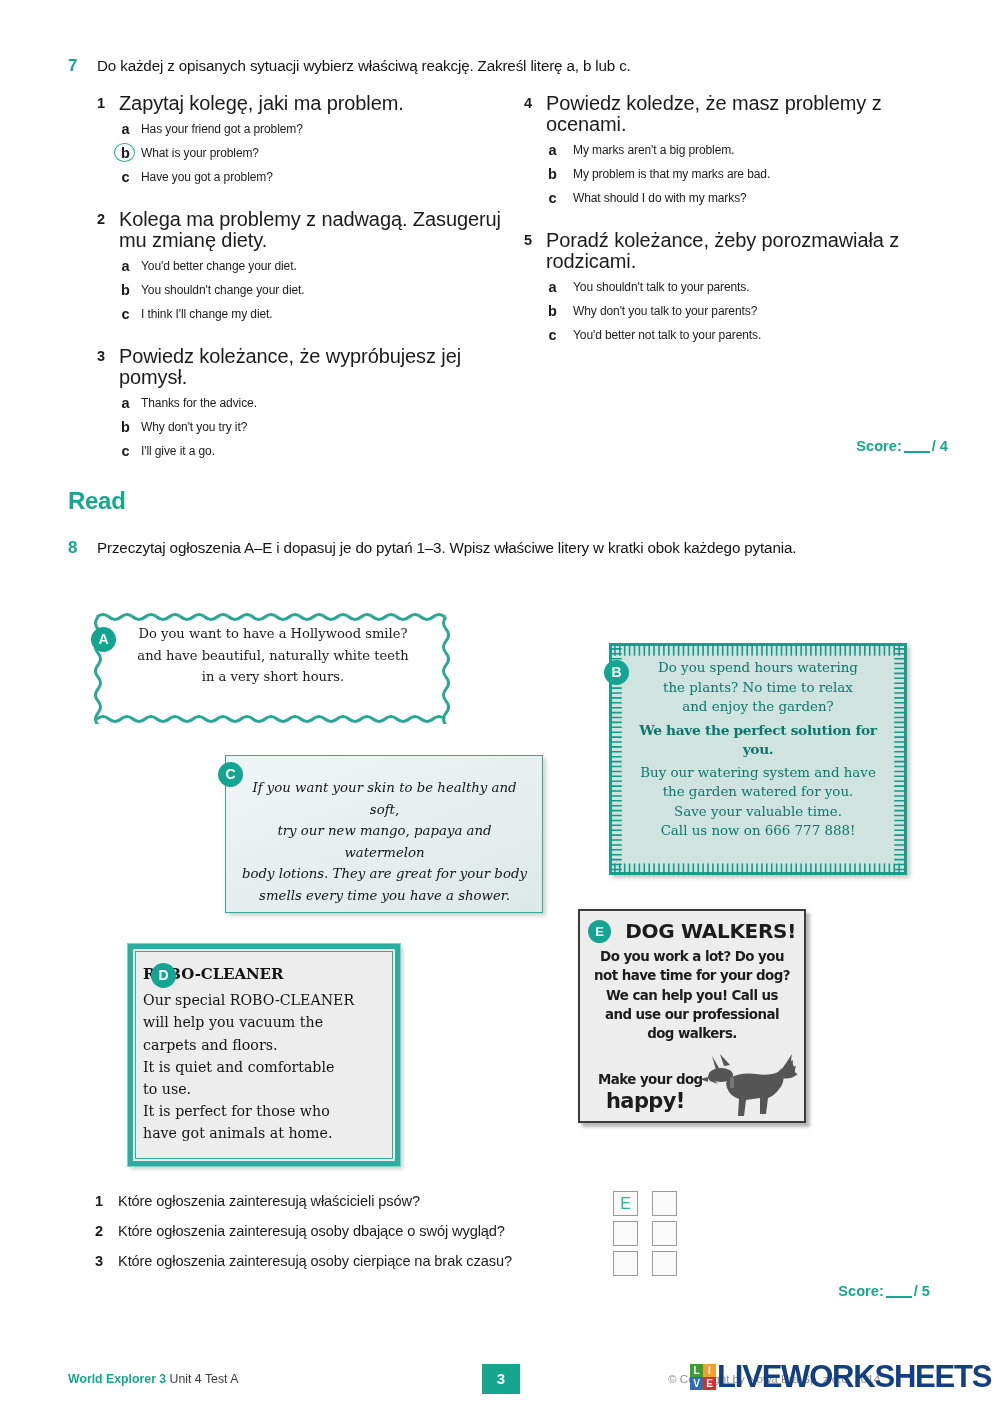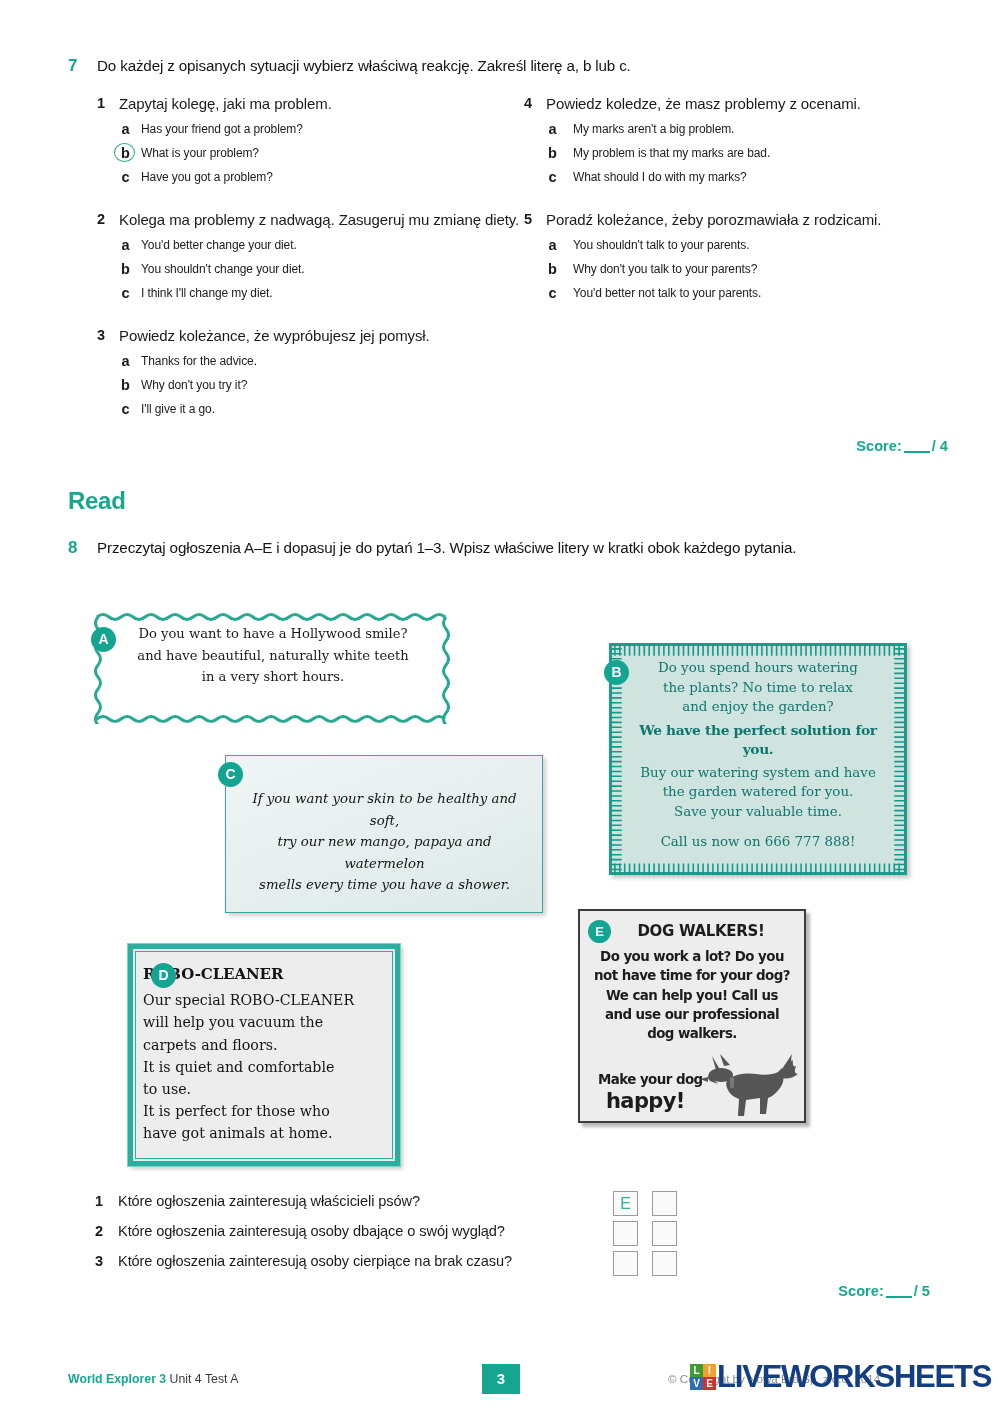--- a/index.html
+++ b/index.html
@@ -64,21 +64,21 @@
   }
   .q-no {
     font-weight: bold;
     font-size: 14.5px;
     line-height: 21px;
     width: 11px;
     flex: 0 0 auto;
     text-align: left;
   }
   .q-text {
-    font-size: 15px;
+    font-size: 20px;
     line-height: 21px;
     letter-spacing: -0.1px;
   }
   .opts { margin-top: 3px; margin-left: 22px; }
   .opt {
     display: flex;
     align-items: flex-start;
     gap: 9px;
     line-height: 24px;
   }
@@ -210,32 +210,32 @@
     color: #0f766e;
   }
   .ad-b .badge { left: -8px; top: 14px; }
   .ad-b .b-strong {
     font-weight: bold;
     font-size: 13.8px;
     display: block;
     margin: 4px 0 3px;
     letter-spacing: -0.35px;
   }
-  .ad-b .b-call { display: block; margin-top: 11px; }
+  .ad-b .b-call { display: block; }
 
   
   .ad-c {
     left: 225px; top: 755px; width: 318px; height: 158px;
     background: linear-gradient(160deg, #eff5f4 0%, #e6efee 55%, #dce9e7 100%);
     border: 1px solid #38a79a;
     box-shadow: 3px 3px 4px rgba(0,0,0,0.18);
   }
   .ad-c .inner {
     position: absolute;
-    left: 14px; right: 13px; top: 32px;
+    left: 14px; right: 13px; top: 21px;
     text-align: center;
     font-family: "DejaVu Serif", serif;
     font-style: italic;
     font-size: 13.3px;
     line-height: 21.5px;
     color: #141414;
   }
   .ad-c .badge { left: -8px; top: 6px; }
 
   
@@ -281,24 +281,25 @@
     text-align: center;
     font-family: "DejaVu Sans", sans-serif;
     font-weight: bold;
     font-size: 13.4px;
     line-height: 19.2px;
     color: #1c1c1c;
     letter-spacing: -0.55px;
   }
   .ad-e .badge { left: 8px; top: 9px; width: 23px; height: 23px; line-height: 23px; font-size: 13px; }
   .ad-e .e-title {
-    font-size: 15px;
+    font-size: 20px;
     display: block;
     margin: 2px 0 6px 18px;
     letter-spacing: -0.3px;
+    text-align: right;
   }
   .ad-e .e-make {
     display: block;
     text-align: left;
     margin: 27px 0 0 10px;
   }
   .ad-e .e-happy {
     display: block;
     text-align: left;
     font-size: 21px;
@@ -605,20 +606,21 @@
         <div>Save your valuable time.</div>
         <span class="b-call">Call us now on 666 777 888!</span>
       </div>
     </div>
 
     <div class="ad ad-c">
       <div class="badge">C</div>
       <div class="inner">
         <div>If you want your skin to be healthy and soft,</div>
         <div>try our new mango, papaya and watermelon</div>
+        <div>body lotions. They are great for your body</div>
         <div>smells every time you have a shower.</div>
       </div>
     </div>
 
     <div class="ad ad-d">
       <div class="dinner"></div>
       <div class="badge">D</div>
       <div class="inner">
         <span class="d-title">ROBO-CLEANER</span>
         <div>Our special ROBO-CLEANER</div>

